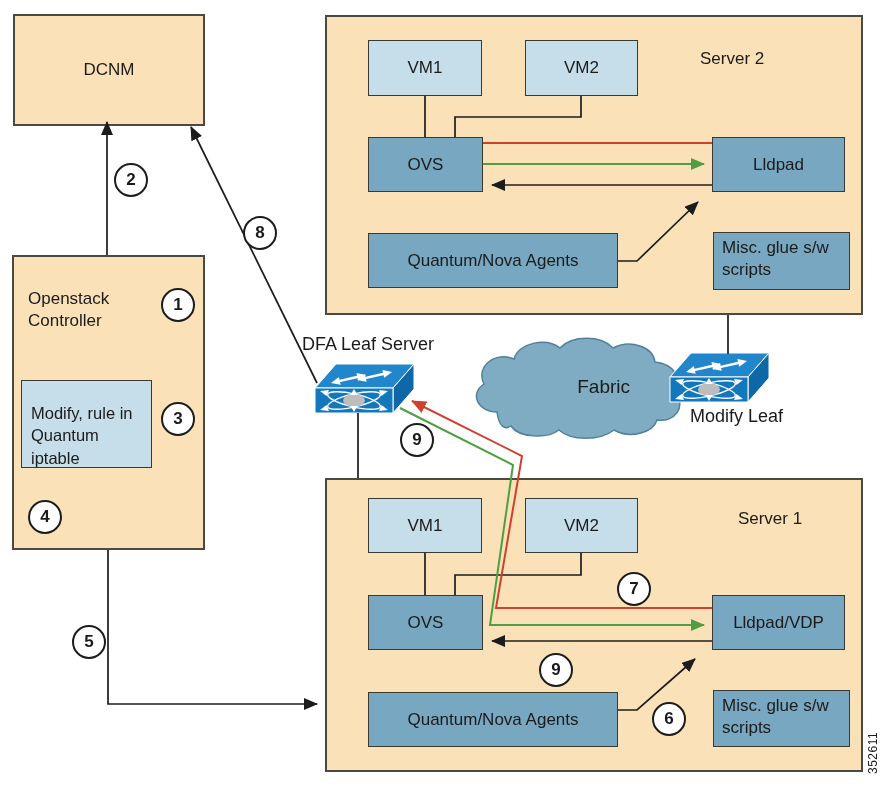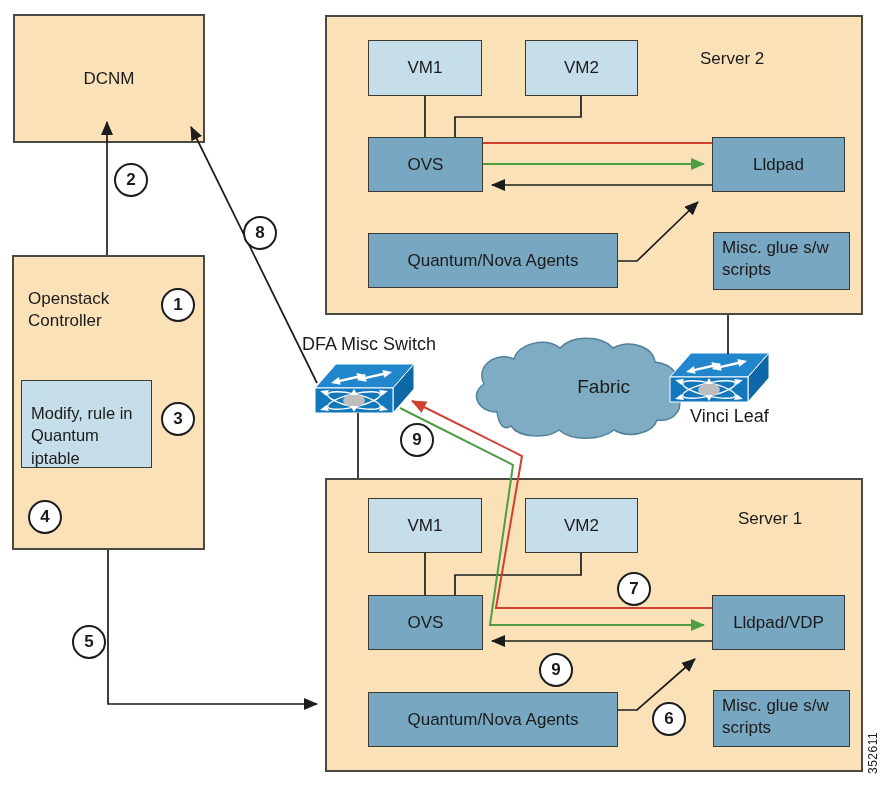--- a/index.html
+++ b/index.html
@@ -24,21 +24,21 @@
   .watermark{
     position:absolute;left:866px;top:774px;transform:rotate(-90deg);
     transform-origin:0 0;font-size:12px;letter-spacing:.5px;z-index:5;white-space:nowrap;
   }
 </style>
 </head>
 <body>
 
 <div id="stage">
 
-  <div class="abs box-tan center-lbl" style="left:13px;top:14px;width:192px;height:129px;">
+  <div class="abs box-tan center-lbl" style="left:13px;top:14px;width:192px;height:112px;">
     <span>DCNM</span>
   </div>
 
   <div class="abs box-tan" style="left:12px;top:255px;width:193px;height:295px;"></div>
   <div class="abs txt" style="left:28px;top:288px;width:118px;">Openstack Controller</div>
   <div class="abs box-light" style="left:21px;top:380px;width:131px;height:88px;padding:21px 0 0 9px;font-size:16.5px;line-height:1.35;">
     <div>Modify, rule in</div>
     <div>Quantum</div>
     <div>iptable</div>
   </div>
@@ -159,23 +159,23 @@
       <path d="M483,143 L712,143"></path>
       <path d="M712,608 L496,608 L522,456 L412,401" marker-end="url(#mr)"></path>
     </g>
 
     <g stroke="#4F9E44" stroke-width="2" fill="none">
       <path d="M483,164 L704,164" marker-end="url(#mg)"></path>
       <path d="M400,408 L513,465 L490,625 L704,625" marker-end="url(#mg)"></path>
     </g>
   </svg>
 
-  <div class="node-lbl" style="left:302px;top:334px;width:160px;">DFA Misc Switch</div>
+  <div class="node-lbl" style="left:302px;top:334px;width:160px;">DFA Leaf Server</div>
   <div class="node-lbl" style="left:540px;top:376px;width:90px;text-align:right;font-size:19px;">Fabric</div>
-  <div class="node-lbl" style="left:690px;top:406px;width:110px;">Vinci Leaf</div>
+  <div class="node-lbl" style="left:690px;top:406px;width:110px;">Modify Leaf</div>
 
   <div class="badge" style="left:161px;top:288px;">1</div>
   <div class="badge" style="left:114px;top:163px;">2</div>
   <div class="badge" style="left:161px;top:402px;">3</div>
   <div class="badge" style="left:28px;top:500px;">4</div>
   <div class="badge" style="left:72px;top:625px;">5</div>
   <div class="badge" style="left:652px;top:702px;">6</div>
   <div class="badge" style="left:617px;top:572px;">7</div>
   <div class="badge" style="left:243px;top:216px;">8</div>
   <div class="badge" style="left:400px;top:423px;">9</div>

